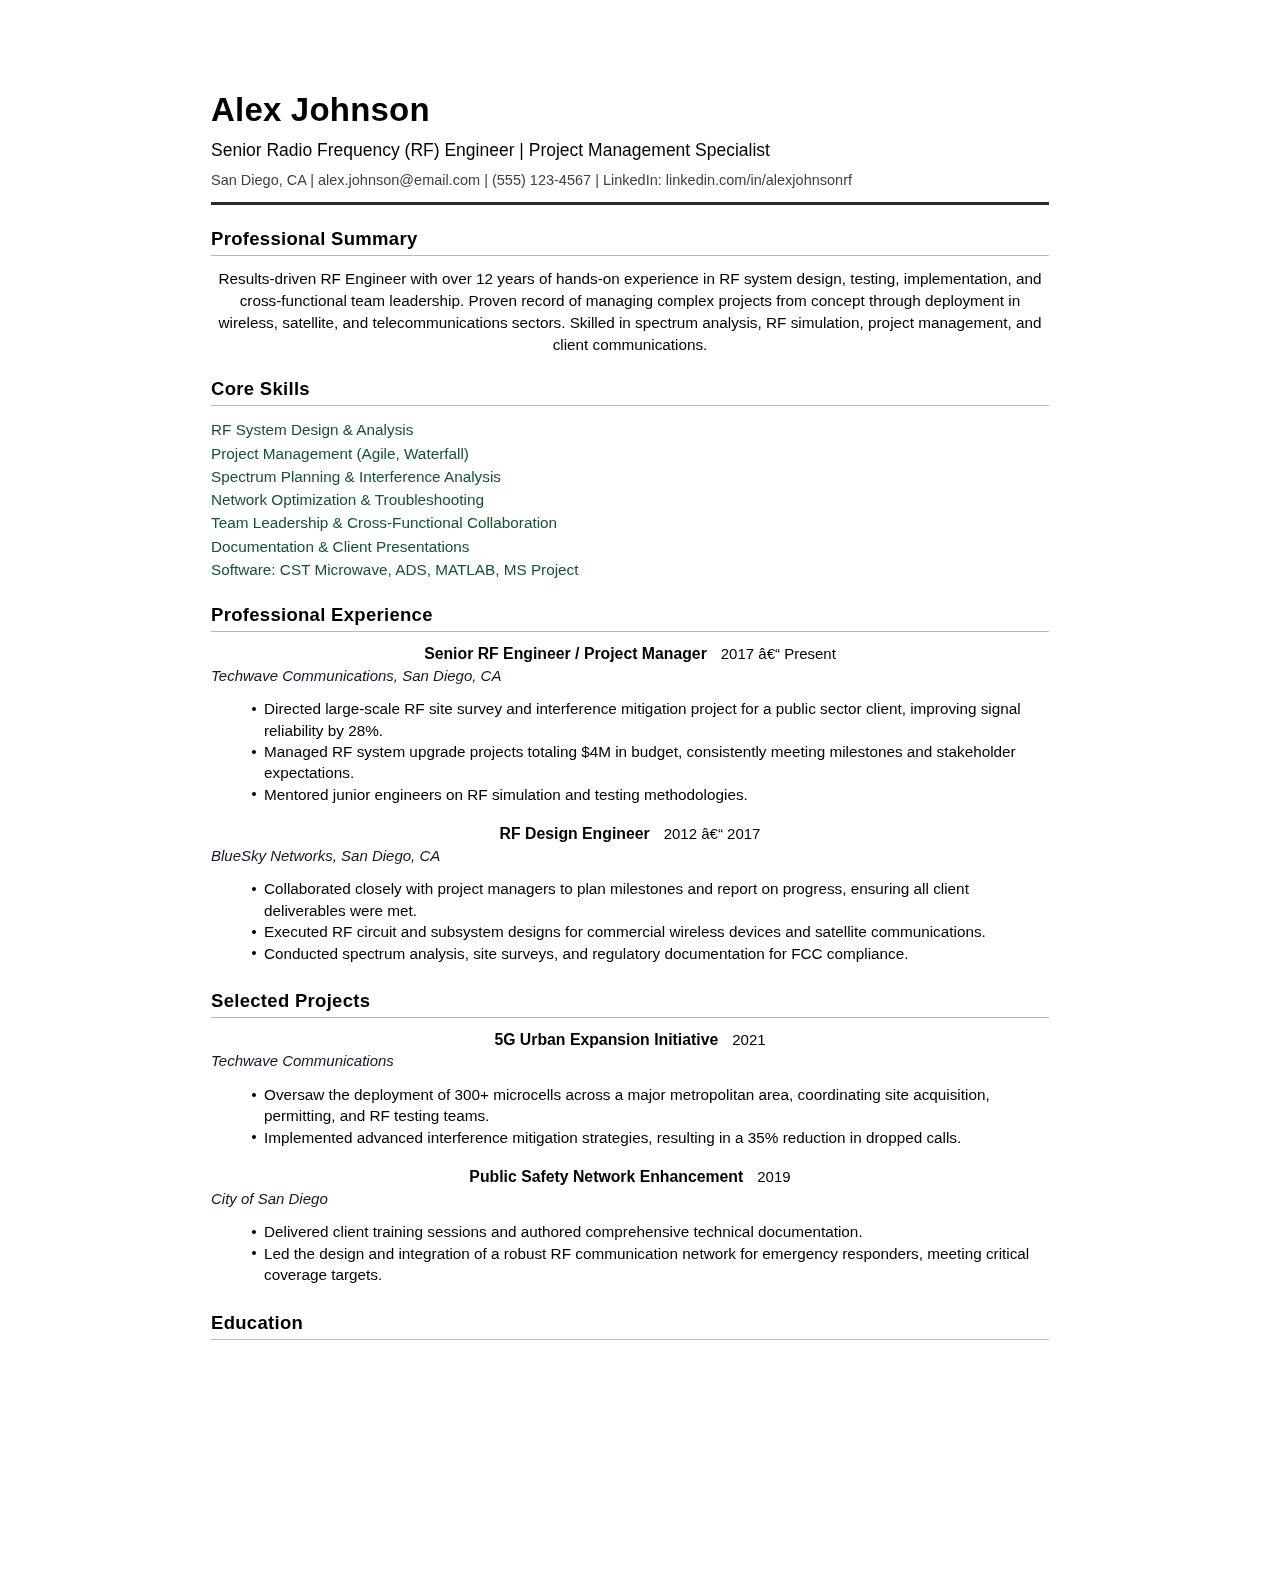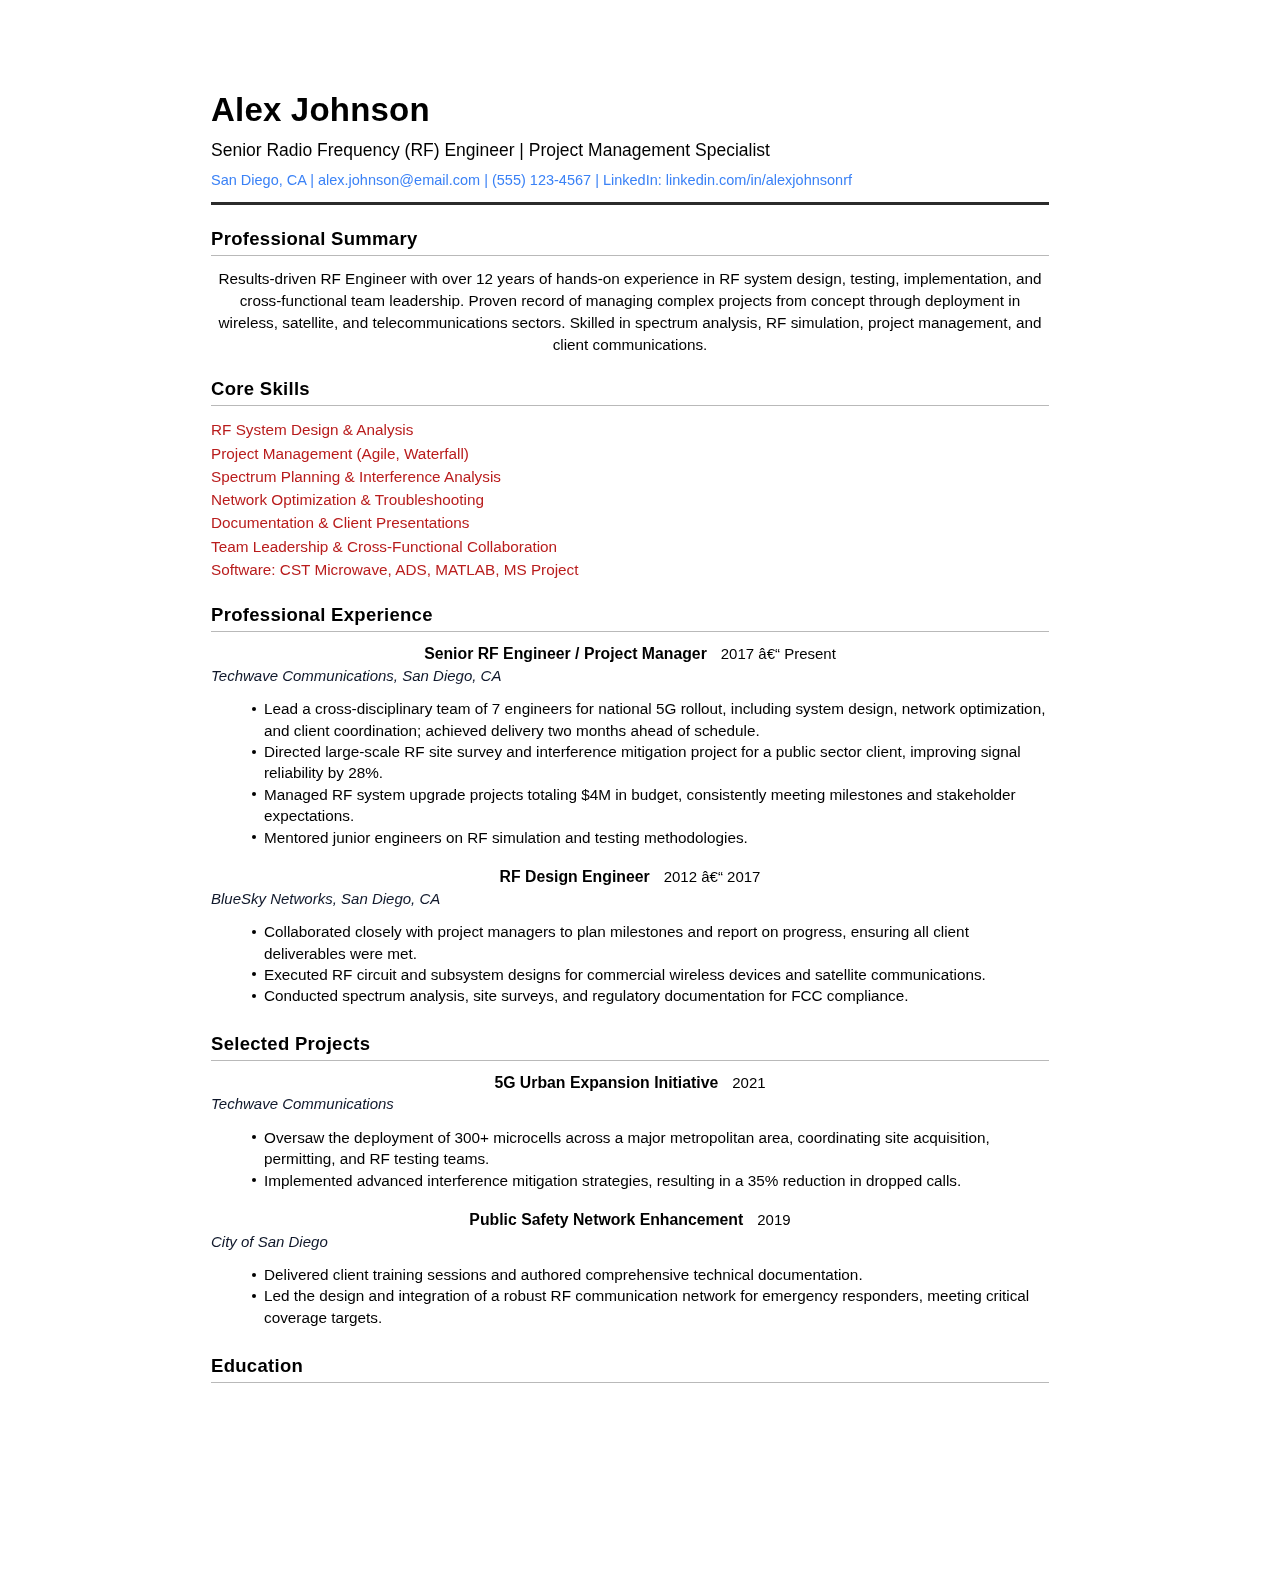--- a/index.html
+++ b/index.html
@@ -40,21 +40,21 @@
     font-size: 17.5px;
     font-weight: normal;
     line-height: 1.25;
     margin: 0 0 9px 0;
     color: #000;
   }
   .contact {
     font-size: 14.5px;
     line-height: 1.3;
     margin: 0 0 12px 0;
-    color: #3b82f6;
+    color: #404040;
   }
   .header-rule {
     border: 0;
     border-top: 3px solid #2b2b2b;
     margin: 0 0 0 0;
     width: 838px;
   }
 
   
   .section {
@@ -84,21 +84,21 @@
 
   
   .skills-list {
     list-style: none;
     margin: 0;
     padding: 0;
   }
   .skills-list li {
     font-size: 15.3px;
     line-height: 1.52;
-    color: #b91c1c;
+    color: #14532d;
   }
 
   
   .entry {
     margin-bottom: 4px;
   }
   .entry + .entry {
     margin-top: 19px;
   }
   .entry-head {
@@ -175,38 +175,37 @@
     </section>
 
     <section class="section">
       <h2 class="section-title">Core Skills</h2>
       <hr class="section-rule">
       <ul class="skills-list">
         <li>RF System Design &amp; Analysis</li>
         <li>Project Management (Agile, Waterfall)</li>
         <li>Spectrum Planning &amp; Interference Analysis</li>
         <li>Network Optimization &amp; Troubleshooting</li>
+        <li>Team Leadership &amp; Cross-Functional Collaboration</li>
         <li>Documentation &amp; Client Presentations</li>
-        <li>Team Leadership &amp; Cross-Functional Collaboration</li>
         <li>Software: CST Microwave, ADS, MATLAB, MS Project</li>
       </ul>
     </section>
 
     <section class="section">
       <h2 class="section-title">Professional Experience</h2>
       <hr class="section-rule">
 
       <div class="entry">
         <div class="entry-head">
           <div class="entry-title">Senior RF Engineer / Project Manager</div>
           <div class="entry-date">2017 â€“ Present</div>
         </div>
         <div class="entry-org">Techwave Communications, San Diego, CA</div>
         <ul class="entry-bullets">
-          <li>Lead a cross-disciplinary team of 7 engineers for national 5G rollout, including system design, network optimization, and client coordination; achieved delivery two months ahead of schedule.</li>
           <li>Directed large-scale RF site survey and interference mitigation project for a public sector client, improving signal reliability by 28%.</li>
           <li>Managed RF system upgrade projects totaling $4M in budget, consistently meeting milestones and stakeholder expectations.</li>
           <li>Mentored junior engineers on RF simulation and testing methodologies.</li>
         </ul>
       </div>
 
       <div class="entry">
         <div class="entry-head">
           <div class="entry-title">RF Design Engineer</div>
           <div class="entry-date">2012 â€“ 2017</div>

